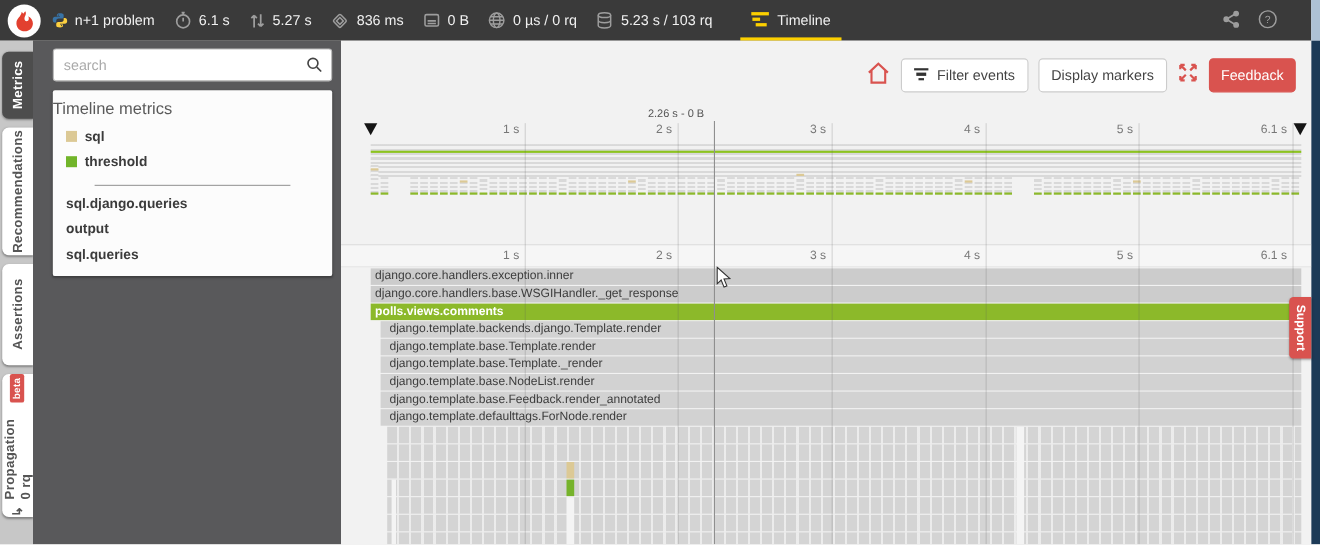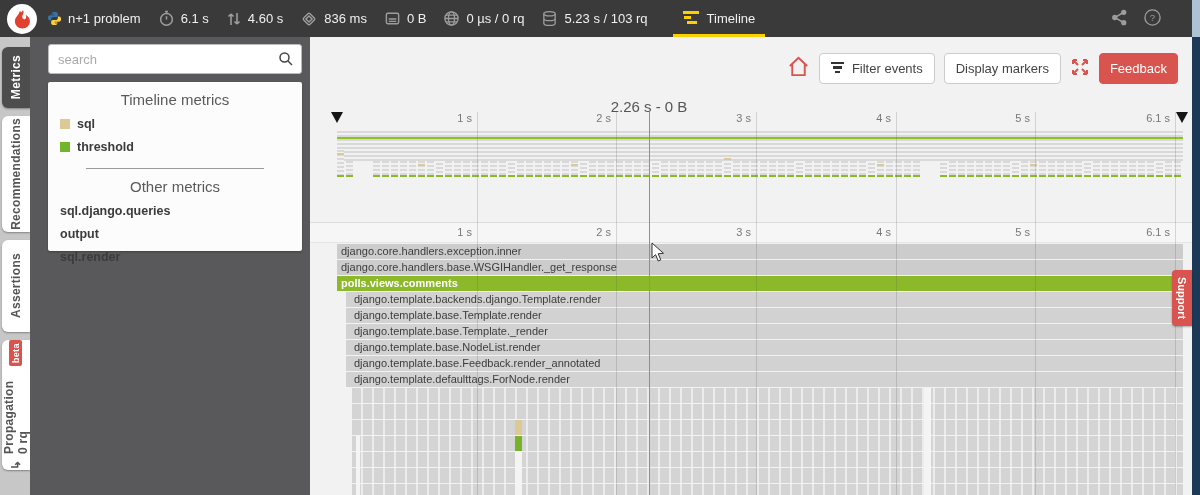--- a/index.html
+++ b/index.html
@@ -37,38 +37,38 @@
 
   
   #panel { position:absolute; left:30px; top:37px; width:280px; height:458px; background:#59595b; }
   #search-wrap { position:absolute; left:18px; top:7px; width:254px; height:30px; }
   #search-input { width:100%; height:100%; border:1px solid #bbb; border-radius:3px; padding:0 30px 0 9px;
                   font-size:13px; color:#333; font-family:"Liberation Sans", sans-serif; background:#fff; }
   #search-input::placeholder { color:#aaa; }
   #search-icon { position:absolute; right:8px; top:7px; }
   #metrics-card { position:absolute; left:18px; top:45px; width:254px; height:169px; background:#fcfcfc;
                   border-radius:2px; box-shadow:0 1px 2px rgba(0,0,0,.3); }
-  .card-title { text-align:center; color:#5a5a5a; font-size:15px; margin-top:9px; }
+  .card-title { text-align:left; color:#5a5a5a; font-size:15px; margin-top:9px; }
   .legend-row { display:flex; align-items:center; gap:7px; margin:9px 0 0 12px;
                 font-size:12.5px; font-weight:bold; color:#3b3b3b; }
   .swatch { width:10px; height:10px; display:inline-block; }
   #card-divider { border:none; border-top:1px solid #9a9a9a; margin:14px 38px 0 38px; }
   .metric-item { margin:9px 0 0 12px; font-size:12.5px; font-weight:bold; color:#3b3b3b; }
 
   
   #plot { position:absolute; left:310px; top:37px; width:882px; height:458px; background:#f2f2f2; overflow:hidden; }
 
   #toolbar { position:absolute; top:16px; right:14px; display:flex; align-items:center; gap:9px; }
   .tb-btn { height:31px; background:#fff; border:1px solid #ccc; border-radius:4px; color:#444;
             font-size:13px; display:flex; align-items:center; gap:8px; padding:0 11px; }
   #feedback-btn { height:31px; background:#d9534f; border:1px solid #d9534f; border-radius:4px;
                   color:#fff; font-size:13px; display:flex; align-items:center; padding:0 10px; }
   .funnel div { background:#333; height:2.5px; margin-bottom:2px; }
 
-  #cursor-label { position:absolute; width:120px; text-align:center; font-size:15px; color:#555; }
+  #cursor-label { position:absolute; width:120px; font-size:10px; color:#555; }
   .tri { position:absolute; width:0; height:0; border-left:6px solid transparent; border-right:6px solid transparent; border-top:11px solid #151515; }
   .tick-label { position:absolute; font-size:11px; color:#777; text-align:right; width:40px; }
   .gridline { position:absolute; width:1px; background:rgba(90,90,90,.22); }
   #cursor-line { position:absolute; width:1px; background:#8f8f8f; }
 
   .stripes { background:repeating-linear-gradient(180deg,#d9d9d9 0 2px,#f1f1f1 2px 4px); }
   .mini-col { position:absolute; }
   .mini-dash { position:absolute; left:0; width:100%; height:2px; }
 
   #ruler2 { position:absolute; left:0; width:882px; background:#f6f6f6; border-top:1px solid #ddd; border-bottom:1px solid #e5e5e5; }
@@ -117,21 +117,21 @@
           </svg>
       </span>
       <span class="tb-val">6.1 s</span>
     </div>
     <div class="tb-group">
       <span class="tb-icon">
         <svg width="16" height="16" viewBox="0 0 16 16" fill="none" stroke="#9d9d9d" stroke-width="1.6">
             <path d="M5 14V3M5 3L2.5 5.5M5 3l2.5 2.5M11 2v11M11 13l-2.5-2.5M11 13l2.5-2.5"></path>
           </svg>
       </span>
-      <span class="tb-val">4.60 s</span>
+      <span class="tb-val">5.27 s</span>
     </div>
     <div class="tb-group">
       <span class="tb-icon">
         <svg width="18" height="18" viewBox="0 0 18 18" fill="none" stroke="#9d9d9d" stroke-width="1.4">
             <rect x="4.5" y="4.5" width="9" height="9" rx="1.5" transform="rotate(45 9 9)"></rect>
             <rect x="6.8" y="6.8" width="4.4" height="4.4" transform="rotate(45 9 9)"></rect>
           </svg>
       </span>
       <span class="tb-val">836 ms</span>
     </div>
@@ -228,25 +228,24 @@
           <div class="legend-row">
             <div class="swatch" style="background: rgb(220, 201, 149);"></div>
             <span>sql</span>
           </div>
           <div class="legend-row">
             <div class="swatch" style="background: rgb(114, 181, 42);"></div>
             <span>threshold</span>
           </div>
         </div>
       <hr id="card-divider">
-      <div class="card-title">Other metrics</div>
       <div id="other-metrics-list">
           <div class="metric-item">sql.django.queries</div>
           <div class="metric-item">output</div>
-          <div class="metric-item">sql.render</div>
+          <div class="metric-item">sql.queries</div>
         </div>
     </div>
   </div>
 
   <div id="plot">
     <div id="toolbar">
       <span>
         <svg width="23" height="23" viewBox="0 0 24 24" fill="none" stroke="#d9534f" stroke-width="2">
             <path d="M3 11.5L12 3l9 8.5M5.5 9.5V21h13V9.5"></path>
           </svg>

